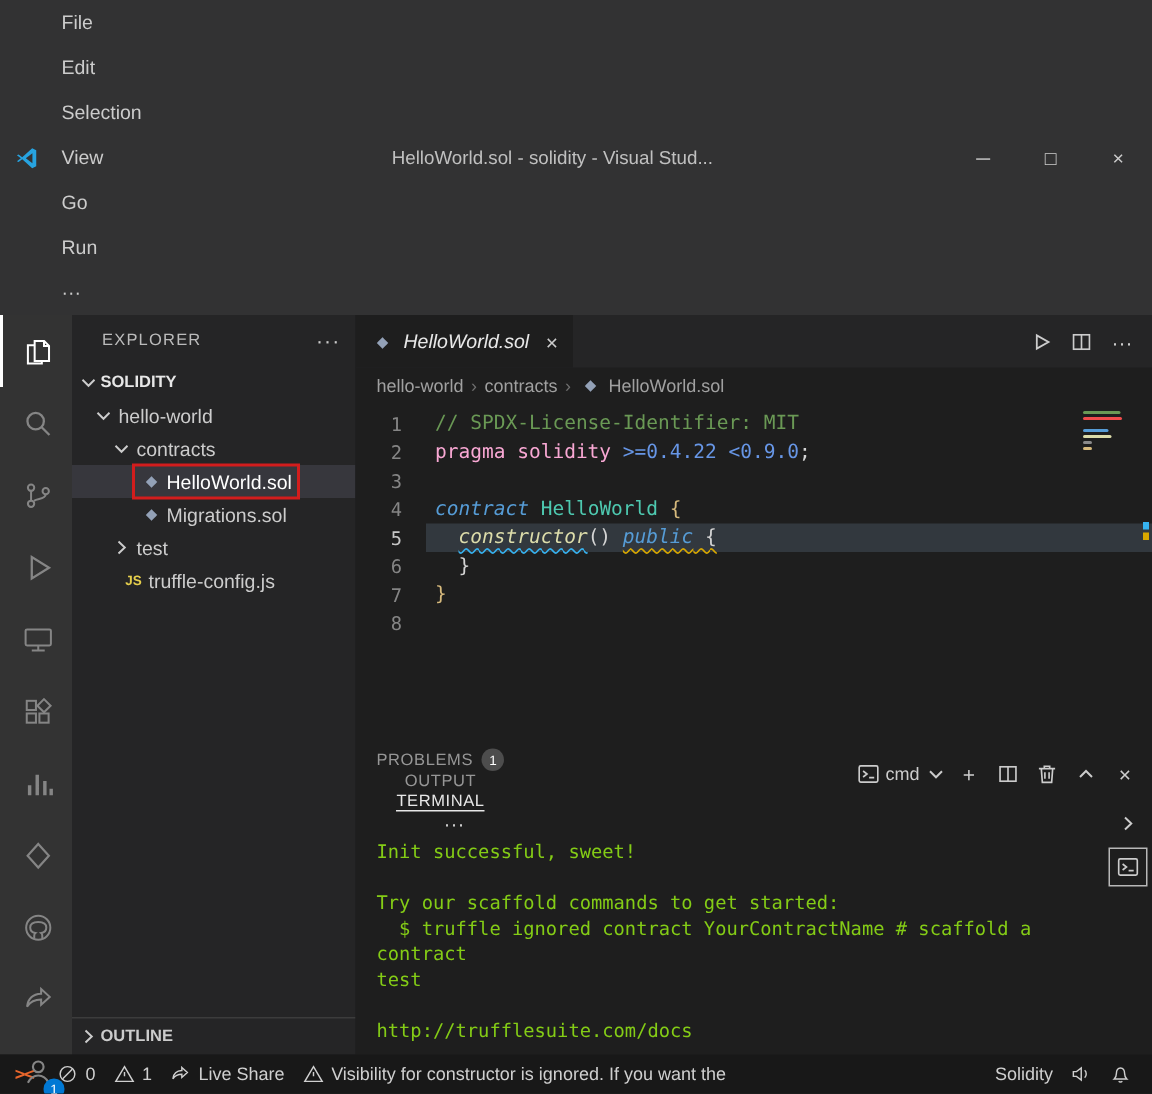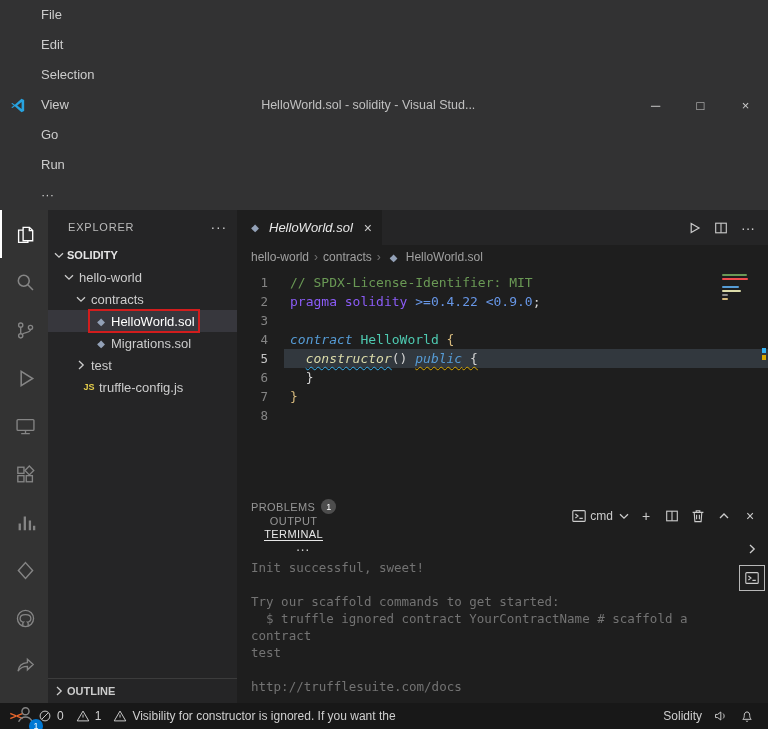--- a/index.html
+++ b/index.html
@@ -53,42 +53,42 @@
   #breadcrumbs{flex:0 0 24px;display:flex;align-items:center;padding-left:14px;font-size:12px;color:#a0a0a0;gap:5px;}
   .crumb{display:flex;align-items:center;gap:4px;cursor:pointer;}
   .crumb-sep{color:#707070;}
 
   #code{flex:0 0 226px;position:relative;font-family:"DejaVu Sans Mono",monospace;font-size:13px;padding-top:4px;}
   .code-line{display:flex;height:19px;line-height:19px;}
   .gutter{flex:0 0 47px;text-align:right;padding-right:16px;color:#858585;font-size:12.5px;box-sizing:border-box;}
   .code-line.current .gutter{color:#c6c6c6;}
   .line-text{flex:1;white-space:pre;padding-left:6px;}
   .code-line.current .line-text{background:#32383e;}
-  .tk-cmt{color:#6a9955;} .tk-red{color:#8b5cf6;text-align:center;} .tk-vers{color:#6796e6;}
+  .tk-cmt{color:#6a9955;} .tk-red{color:#f9a8d4;text-align:center;} .tk-vers{color:#6796e6;}
   .tk-pl{color:#d4d4d4;} .tk-kw{color:#569cd6;} .tk-type{color:#4ec9b0;}
   .tk-brace{color:#d7ba7d;} .tk-fn{color:#dcdcaa;}
   .it{font-style:italic;}
   .sq-blue{text-decoration:underline wavy #36b3f1 1px;text-underline-offset:3px;text-decoration-skip-ink:none;}
   .sq-yellow{text-decoration:underline wavy #d9a800 1px;text-underline-offset:3px;text-decoration-skip-ink:none;}
   #minimap{position:absolute;top:5px;right:16px;width:30px;}
   .mm-bar{height:2px;margin-bottom:2px;border-radius:1px;}
   .ov-tick{position:absolute;right:2px;width:4px;height:5px;}
 
   
   #panel{flex:1;display:flex;flex-direction:column;min-height:0;}
   #panel-header{flex:0 0 34px;display:flex;align-items:center;padding:0 6px 0 14px;}
   #panel-tabs{display:flex;align-items:center;height:34px;flex-direction:column;}
   .panel-tab{font-size:11px;color:#969696;margin-right:16px;height:34px;display:flex;align-items:center;gap:6px;letter-spacing:.4px;border-bottom:1px solid transparent;box-sizing:border-box;cursor:pointer;}
   .panel-tab.active{color:#e7e7e7;border-bottom-color:#e7e7e7;}
   .tab-badge{background:#4d4d4d;color:#ffffff;font-size:9px;min-width:15px;height:15px;border-radius:50%;display:flex;align-items:center;justify-content:center;}
   .panel-more{color:#cccccc;font-size:14px;cursor:pointer;margin-left:2px;}
   #panel-actions{margin-left:auto;display:flex;align-items:center;gap:2px;color:#cccccc;}
   .shell-label{font-size:12px;margin:0 3px 0 3px;color:#cccccc;}
   #panel-body{flex:1;display:flex;min-height:0;}
-  #terminal{flex:1;padding:26px 0 0 14px;font-family:"DejaVu Sans Mono",monospace;font-size:12.5px;line-height:17px;color:#737373;overflow:hidden;}
+  #terminal{flex:1;padding:26px 0 0 14px;font-family:"DejaVu Sans Mono",monospace;font-size:12.5px;line-height:17px;color:#84cc16;overflow:hidden;}
   .term-line{white-space:pre;height:17px;}
   #panel-side{flex:0 0 33px;display:flex;flex-direction:column;align-items:center;padding-top:4px;gap:5px;}
   .side-btn{width:24px;height:24px;display:flex;align-items:center;justify-content:center;color:#cccccc;cursor:pointer;}
   .side-btn.active{outline:1px solid #b8b8b8;}
   .side-btn .icon{width:16px;height:16px;}
 
   
   #statusbar{flex:0 0 26px;background:#181818;display:flex;align-items:center;font-size:12px;color:#cfcfcf;}
   #sb-left{display:flex;align-items:center;flex:1;min-width:0;overflow:hidden;}
   #sb-right{display:flex;align-items:center;padding-right:8px;}
@@ -505,20 +505,28 @@
         </div>
         <div class="sb-item">
           <span class="icon i-warning-triangle">
             <svg viewBox="0 0 16 16" fill="none" stroke="currentColor" stroke-width="1.1">
               <path d="M8 2.4l6.6 11.2H1.4z"></path>
               <path d="M8 6.4v3.4M8 11.6v.1"></path>
             </svg>
           </span>
           <span class="sb-label">1</span>
         </div>
+        <div class="sb-item">
+          <span class="icon i-live-share">
+            <svg viewBox="0 0 16 16" fill="none" stroke="currentColor" stroke-width="1.1">
+              <path d="M9.4 3l4.2 3.8-4.2 3.8V8.2c-3.2 0-5.2 1.1-6.8 3.4.5-3.9 2.6-6 6.8-6.2z"></path>
+            </svg>
+          </span>
+          <span class="sb-label">Live Share</span>
+        </div>
         <div class="sb-item trunc">
           <span class="icon i-warning-triangle">
             <svg viewBox="0 0 16 16" fill="none" stroke="currentColor" stroke-width="1.1">
               <path d="M8 2.4l6.6 11.2H1.4z"></path>
               <path d="M8 6.4v3.4M8 11.6v.1"></path>
             </svg>
           </span>
           <span class="sb-label">Visibility for constructor is ignored. If you want the</span>
         </div>
       </div>

